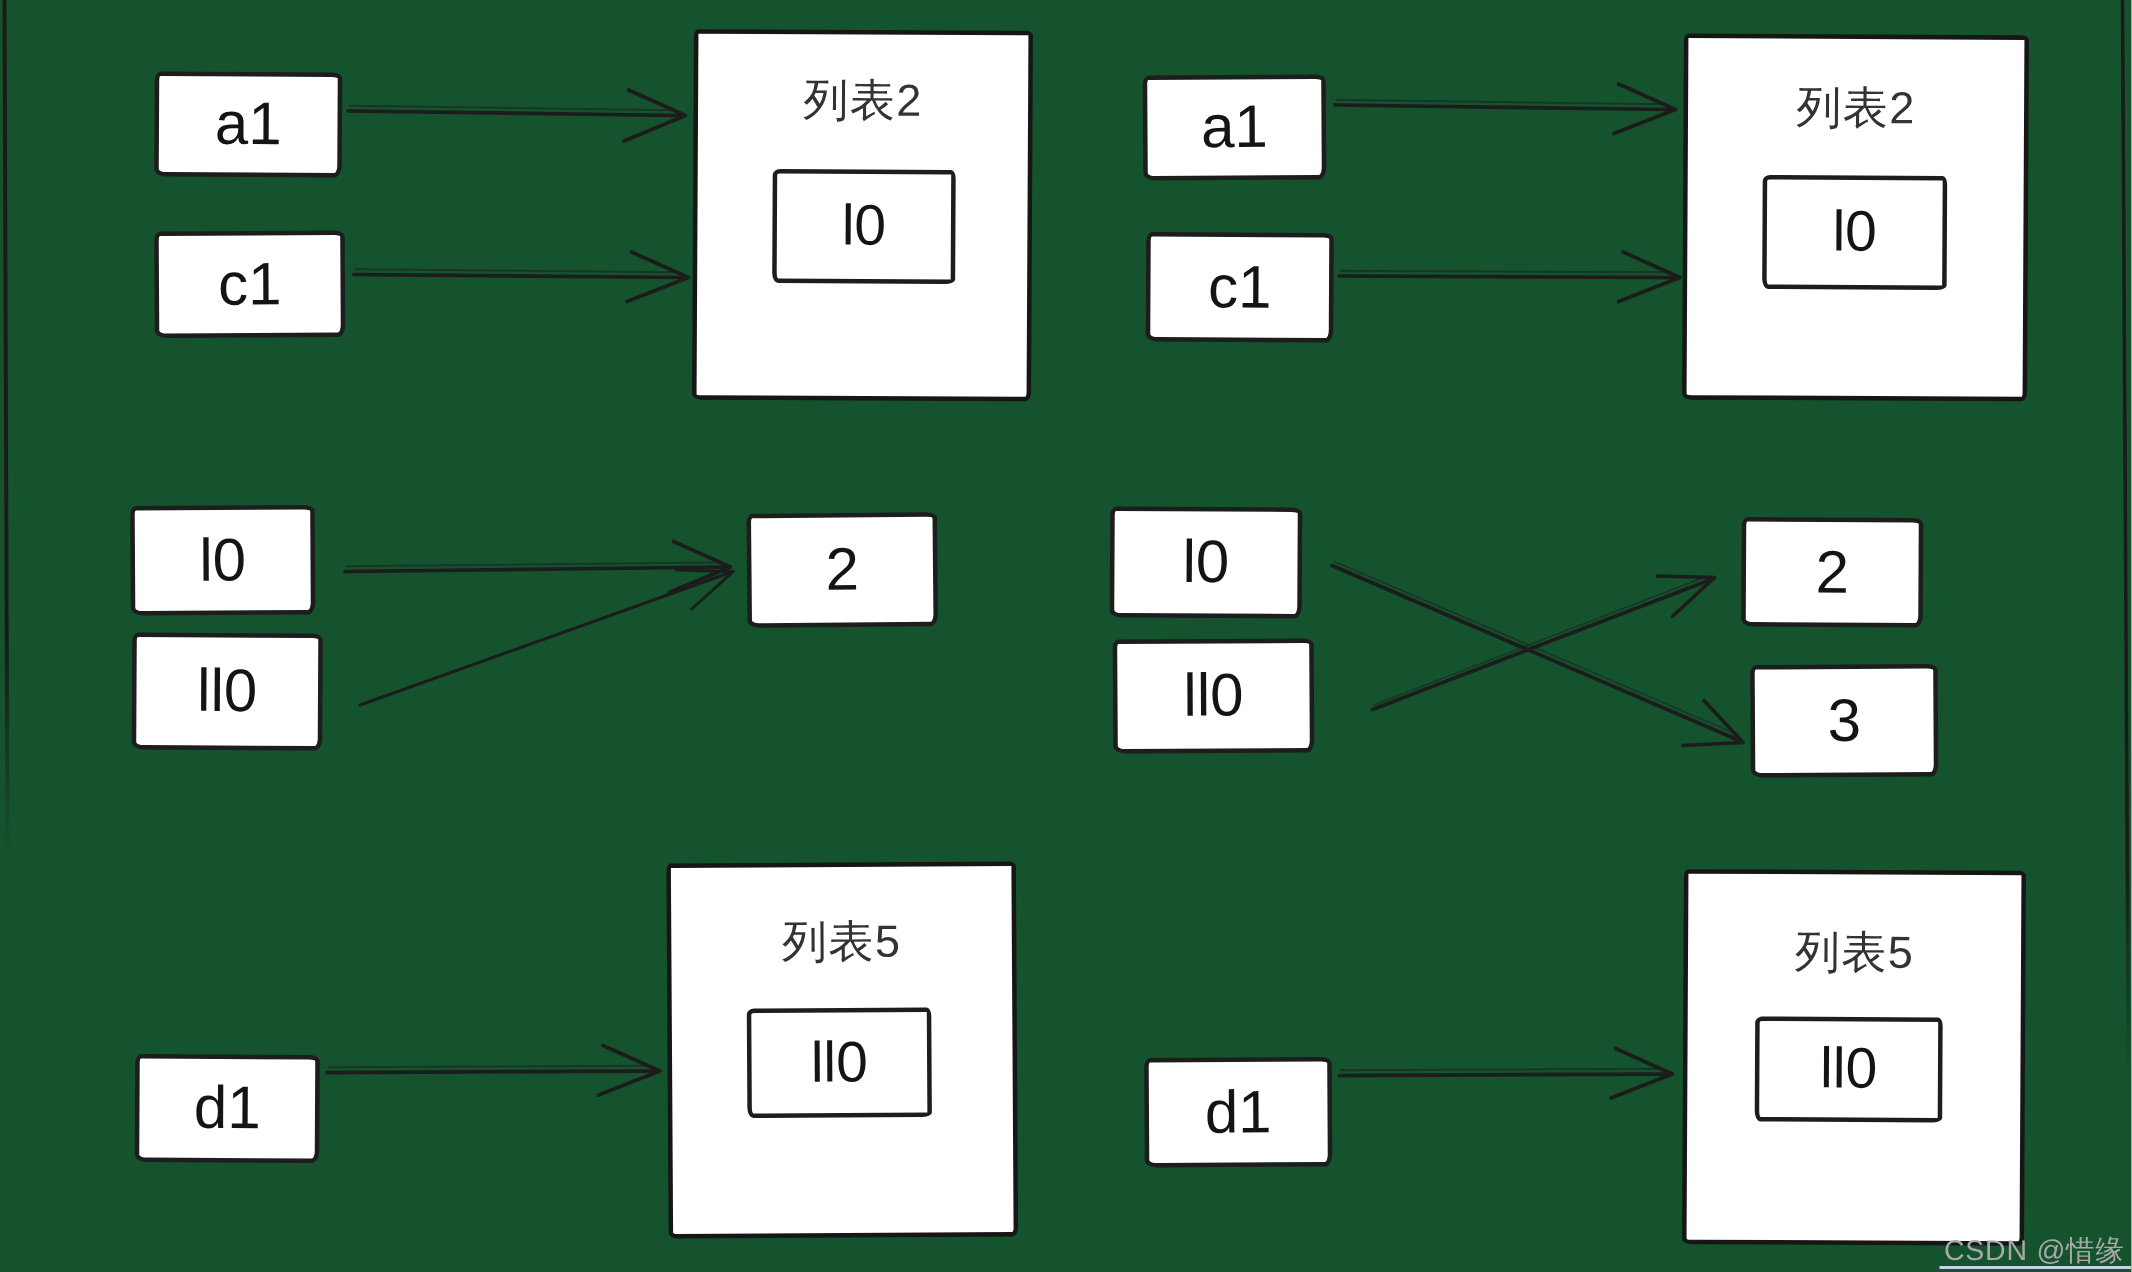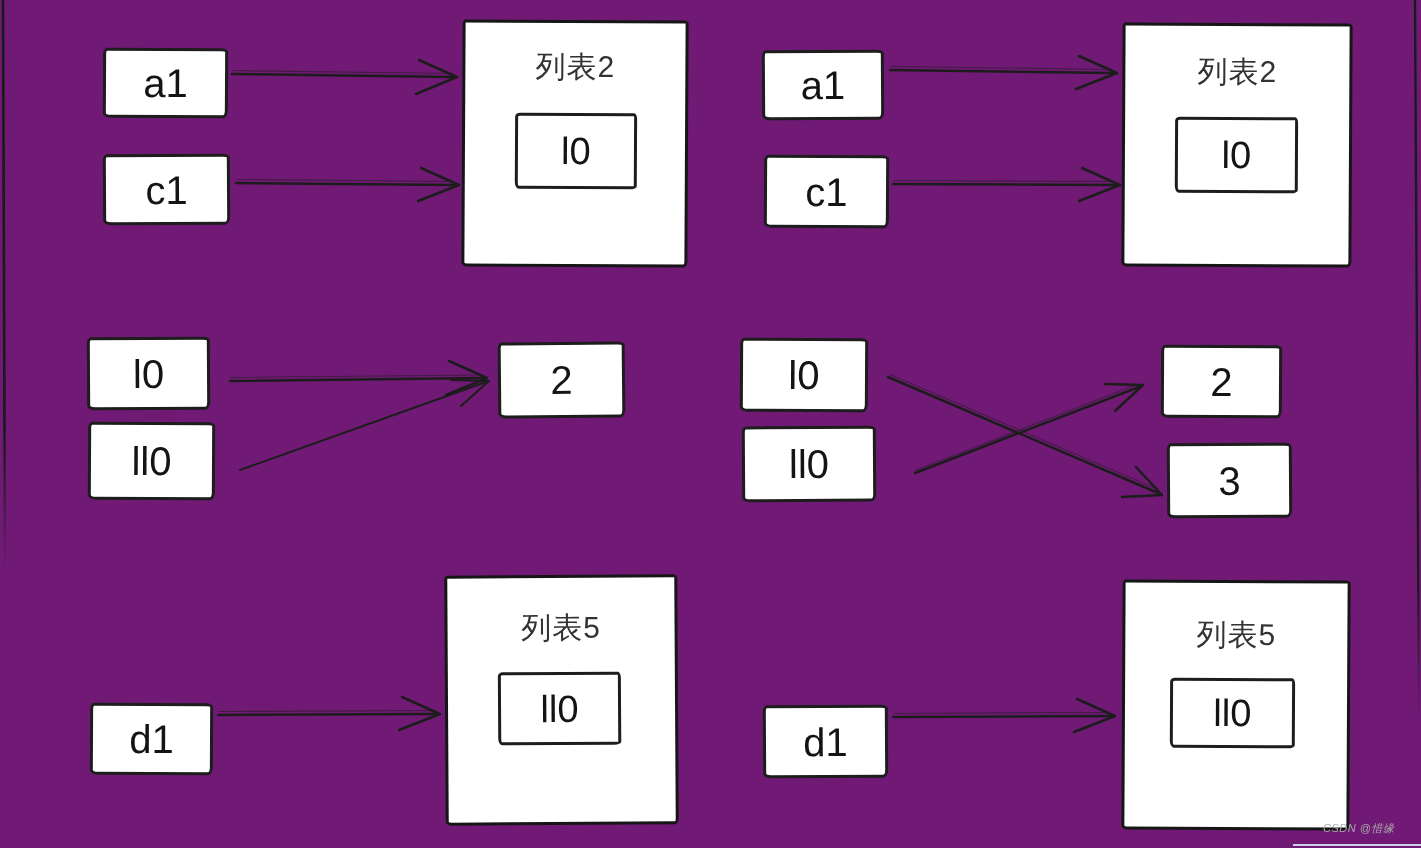--- a/index.html
+++ b/index.html
@@ -1,19 +1,19 @@
 <!DOCTYPE html>
 <html><head>
 <meta charset="utf-8">
 <style>
   html,body{margin:0;padding:0;background:#ffffff;}
   #stage{
     position:relative;
     width:1421px;height:848px;
-    background:#701a75;
+    background:#14532d;
     overflow:hidden;
     font-family:"Liberation Sans", sans-serif;
     color:#161616;
   }
   svg.overlay{position:absolute;left:0;top:0;width:1421px;height:848px;pointer-events:none;}
   .box{
     position:absolute;
     border:3px solid #1d1d1d;
     background:#fff;
     display:flex;align-items:center;justify-content:center;
@@ -41,26 +41,25 @@
     display:flex;align-items:center;justify-content:center;
     font-size:38px;line-height:1;color:#141414;
     border-radius:5px 3px 7px 4px / 4px 6px 3px 7px;
     box-sizing:border-box;
   }
   .tilt-a{transform:rotate(-0.35deg);}
   .tilt-b{transform:rotate(0.3deg);}
   .tilt-c{transform:rotate(-0.55deg);}
   .watermark{
     position:absolute;
-    left:1323px;top:821px;
-    font-size:11px;
+    left:1296px;top:821px;
+    font-size:19px;
     color:#a8a8a8;
     letter-spacing:0.5px;
     white-space:nowrap;
-    font-style:italic;
   }
   .divider-line{
     position:absolute;
     left:1293px;top:844px;
     width:128px;height:2px;
     background:#c9d2e4;
   }
 </style>
 </head>
 <body>

